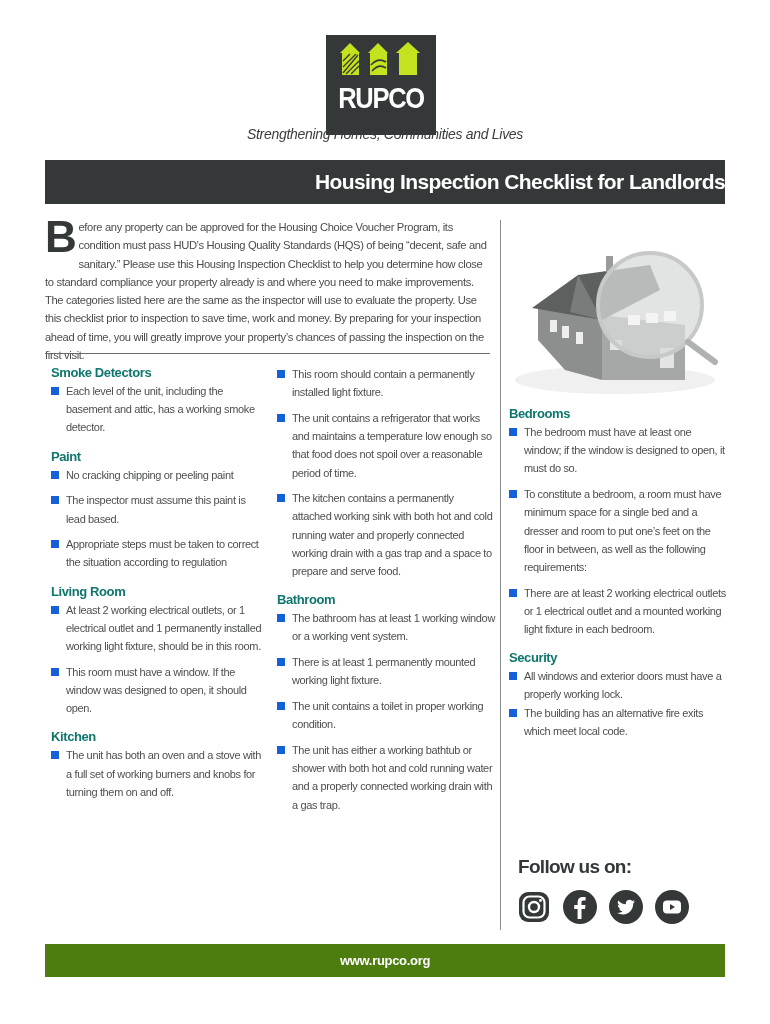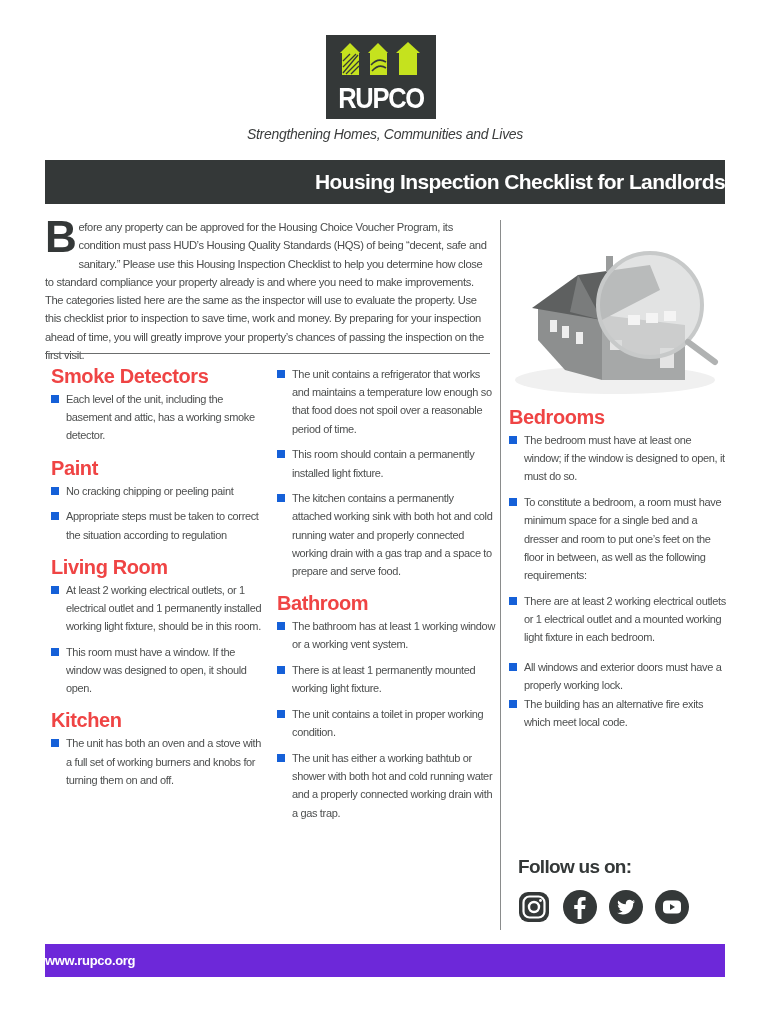--- a/index.html
+++ b/index.html
@@ -1,19 +1,19 @@
 <!DOCTYPE html>
 <html><head>
   <meta charset="utf-8">
   <style>
     * { box-sizing: border-box; margin: 0; padding: 0; }
     html, body { width: 770px; height: 1024px; background: #ffffff; overflow: hidden; }
     body { position: relative; font-family: "Liberation Sans", sans-serif; color: #3b3d3d; }
 
-    .logo { position: absolute; left: 326px; top: 35px; width: 110px; height: 84px; background: #343838; }
+    .logo { position: absolute; left: 326px; top: 35px; width: 110px; height: 100px; background: #343838; }
     .logo svg { position: absolute; left: 0; top: 0; }
     .logo-text { position: absolute; left: 0; right: 0; top: 46px; text-align: center; color: #ffffff;
       font-family: "Liberation Sans", sans-serif; font-weight: bold; font-size: 30px; letter-spacing: -1.5px;
       transform: scaleX(0.85); transform-origin: center; }
     .tagline { position: absolute; left: 0; right: 0; top: 126px; text-align: center; font-style: italic;
       font-size: 14px; color: #3b3d3d; letter-spacing: -0.3px; }
 
     .title-bar { position: absolute; left: 45px; top: 160px; width: 680px; height: 44px; background: #343838;
       color: #ffffff; text-align: right; font-weight: bold; font-size: 21px; line-height: 44px; letter-spacing: -0.6px; }
 
@@ -26,33 +26,33 @@
     .vrule { position: absolute; left: 500px; top: 220px; width: 1px; height: 710px; background: #8a8c8c; }
 
     .house-img { position: absolute; left: 510px; top: 220px; width: 225px; height: 180px; }
 
     .col { position: absolute; }
     .col-1 { left: 51px; top: 365px; width: 215px; }
     .col-2 { left: 277px; top: 365px; width: 218px; }
     .col-3 { left: 509px; top: 406px; width: 220px; }
 
     .section { margin-bottom: 12px; }
-    .section h2 { font-size: 20px; font-weight: bold; color: #ef4444; letter-spacing: -0.4px; margin-bottom: 2px; }
+    .section h2 { font-size: 13px; font-weight: bold; color: #0f766e; letter-spacing: -0.4px; margin-bottom: 2px; }
     .item { position: relative; padding-left: 15px; font-size: 11px; line-height: 18.2px; color: #4d4f4f;
       letter-spacing: -0.35px; margin-bottom: 7.5px; }
     .item.tight { margin-bottom: 0; }
     .bullet { position: absolute; left: 0; top: 5px; width: 8px; height: 8px; background: #1560d8; }
 
     .follow { position: absolute; left: 518px; top: 856px; font-size: 19px; font-weight: bold; color: #343838; letter-spacing: -0.7px; }
     .social { position: absolute; left: 517px; top: 890px; display: flex; gap: 12px; }
     .social .ico { width: 34px; height: 34px; border-radius: 50%; background: #343838; display: flex; align-items: center; justify-content: center; }
     .social .ico.insta { background: transparent; }
 
-    .footer-bar { position: absolute; left: 45px; top: 944px; width: 680px; height: 33px; background: #6d28d9;
-      color: #ffffff; font-weight: bold; font-size: 13px; line-height: 33px; letter-spacing: -0.3px; }
+    .footer-bar { position: absolute; left: 45px; top: 944px; width: 680px; height: 33px; background: #4d7c0f;
+      color: #ffffff; text-align: center; font-weight: bold; font-size: 13px; line-height: 33px; letter-spacing: -0.3px; }
   </style>
 </head>
 <body>
 
 <div class="logo">
   <svg width="110" height="84" viewBox="0 0 110 84">
 
     <polygon points="14,18 24,8 34,18" fill="#c5e21e"></polygon>
     <rect x="16" y="18" width="17" height="22" fill="#c5e21e"></rect>
     <path d="M17,38 L32,20 M17,32 L30,19 M20,39 L33,26 M17,26 L24,19 M25,39 L33,31" stroke="#343838" stroke-width="1.3"></path>
@@ -103,56 +103,58 @@
 </div>
 
 <div class="col col-1">
   <div class="section">
     <h2>Smoke Detectors</h2>
     <div class="item"><span class="bullet"></span><span>Each level of the unit, including the basement and attic, has a working smoke detector.</span></div>
   </div>
   <div class="section">
     <h2>Paint</h2>
     <div class="item"><span class="bullet"></span><span>No cracking chipping or peeling paint</span></div>
+    <div class="item"><span class="bullet"></span><span>The inspector must assume this paint is lead based.</span></div>
     <div class="item"><span class="bullet"></span><span>Appropriate steps must be taken to correct the situation according to regulation</span></div>
   </div>
   <div class="section">
     <h2>Living Room</h2>
     <div class="item"><span class="bullet"></span><span>At least 2 working electrical outlets, or 1 electrical outlet and 1 permanently installed working light fixture, should be in this room.</span></div>
     <div class="item"><span class="bullet"></span><span>This room must have a window. If the window was designed to open, it should open.</span></div>
   </div>
   <div class="section">
     <h2>Kitchen</h2>
     <div class="item"><span class="bullet"></span><span>The unit has both an oven and a stove with a full set of working burners and knobs for turning them on and off.</span></div>
   </div>
 </div>
 
 <div class="col col-2">
   <div class="section">
+    <div class="item"><span class="bullet"></span><span>This room should contain a permanently installed light fixture.</span></div>
     <div class="item"><span class="bullet"></span><span>The unit contains a refrigerator that works and maintains a temperature low enough so that food does not spoil over a reasonable period of time.</span></div>
-    <div class="item"><span class="bullet"></span><span>This room should contain a permanently installed light fixture.</span></div>
     <div class="item"><span class="bullet"></span><span>The kitchen contains a permanently attached working sink with both hot and cold running water and properly connected working drain with a gas trap and a space to prepare and serve food.</span></div>
   </div>
   <div class="section">
     <h2>Bathroom</h2>
     <div class="item"><span class="bullet"></span><span>The bathroom has at least 1 working window or a working vent system.</span></div>
     <div class="item"><span class="bullet"></span><span>There is at least 1 permanently mounted working light fixture.</span></div>
     <div class="item"><span class="bullet"></span><span>The unit contains a toilet in proper working condition.</span></div>
     <div class="item"><span class="bullet"></span><span>The unit has either a working bathtub or shower with both hot and cold running water and a properly connected working drain with a gas trap.</span></div>
   </div>
 </div>
 
 <div class="col col-3">
   <div class="section">
     <h2>Bedrooms</h2>
     <div class="item"><span class="bullet"></span><span>The bedroom must have at least one window; if the window is designed to open, it must do so.</span></div>
     <div class="item"><span class="bullet"></span><span>To constitute a bedroom, a room must have minimum space for a single bed and a dresser and room to put one’s feet on the floor in between, as well as the following requirements:</span></div>
     <div class="item"><span class="bullet"></span><span>There are at least 2 working electrical outlets or 1 electrical outlet and a mounted working light fixture in each bedroom.</span></div>
   </div>
   <div class="section">
+    <h2>Security</h2>
     <div class="item tight"><span class="bullet"></span><span>All windows and exterior doors must have a properly working lock.</span></div>
     <div class="item tight"><span class="bullet"></span></div>
     <div class="item tight"><span class="bullet"></span><span>The building has an alternative fire exits which meet local code.</span></div>
   </div>
 </div>
 
 <div class="follow">Follow us on:</div>
 <div class="social">
   <div class="ico insta">
     <svg width="34" height="34" viewBox="0 0 34 34">

